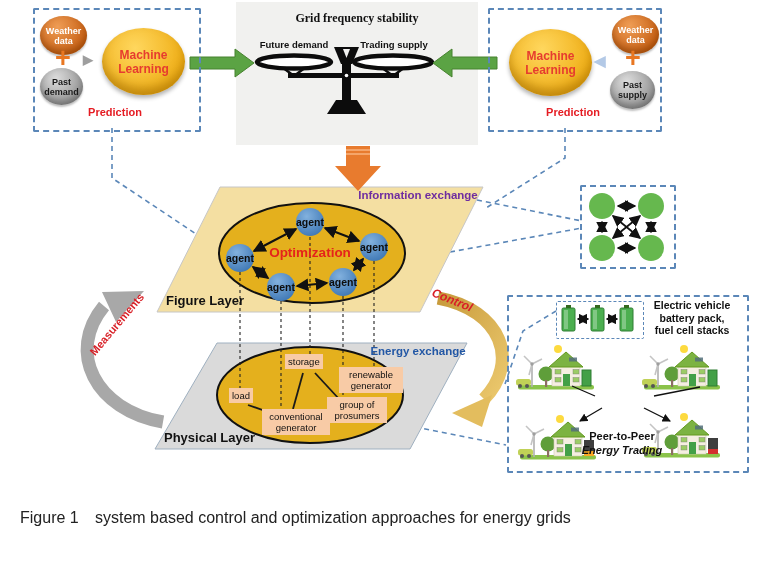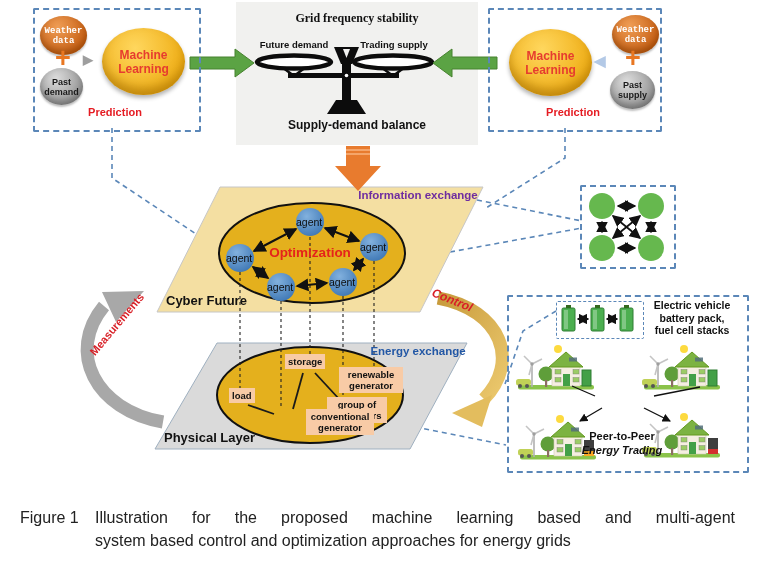--- a/index.html
+++ b/index.html
@@ -5,29 +5,29 @@
   html,body{margin:0;padding:0;background:#ffffff;}
   .stage{position:relative;width:760px;height:563px;background:#fff;overflow:hidden;
          font-family:"Liberation Sans",sans-serif;}
   svg.layer{position:absolute;left:0;top:0;z-index:1;}
   .dashedbox{position:absolute;border:2px dashed #5b87b8;border-radius:2px;z-index:2;background:transparent;}
   .graypanel{position:absolute;background:#f1f1ef;z-index:0;}
   .lbl{position:absolute;z-index:2;font-weight:bold;text-align:center;line-height:1.15;}
   .circ{position:absolute;z-index:2;border-radius:50%;display:flex;align-items:center;justify-content:center;
         text-align:center;font-weight:bold;}
   .orange-ball{background:radial-gradient(circle at 38% 28%,#ef9d55,#c45c10 78%);color:#fff;
-        box-shadow:inset 0 -4px 6px rgba(110,50,0,.45),0 2px 2px rgba(0,0,0,.25);font-family:Liberation Mono, monospace;}
+        box-shadow:inset 0 -4px 6px rgba(110,50,0,.45),0 2px 2px rgba(0,0,0,.25);}
   .gray-ball{background:radial-gradient(circle at 38% 28%,#dcdcdc,#8d8d8d 82%);color:#1a1a1a;
         box-shadow:inset 0 -4px 6px rgba(60,60,60,.4),0 2px 2px rgba(0,0,0,.25);}
   .gold-ball{background:radial-gradient(circle at 40% 30%,#ffd75e,#efad14 75%);color:#e63c2f;
         box-shadow:inset 0 -7px 10px rgba(150,100,0,.5),0 3px 4px rgba(0,0,0,.3);}
   .agent{position:absolute;z-index:2;width:28px;height:28px;border-radius:50%;
         background:radial-gradient(circle at 38% 30%,#82b1de,#3f78b5 80%);
-        display:flex;align-items:center;font-size:10.5px;font-weight:400;color:#0d0d0d;}
-  .combox{position:absolute;z-index:2;background:#f8cba6;color:#111;font-weight:bold;font-size:9.5px;
+        display:flex;align-items:center;font-size:10.5px;font-weight:700;color:#0d0d0d;}
+  .combox{position:absolute;z-index:2;background:#f8cba6;color:#111;font-weight:normal;font-size:9.5px;
         line-height:1.18;text-align:center;padding:2px 3px;}
   .caption{position:absolute;left:20px;top:506px;width:716px;z-index:2;font-size:16px;line-height:23px;color:#222;}
   .caption .tag{display:inline-block;width:75px;vertical-align:top;}
   .caption .body{display:inline-block;width:640px;}
   .caption .l1{display:block;text-align:justify;text-align-last:justify;}
   .caption .l2{display:block;text-align:left;}
 </style>
 </head>
 <body>
 
@@ -211,21 +211,20 @@
   </div>
   <div class="lbl" style="left:83px;top:53px;font-size:13px;color:#9e9e9e;">▶</div>
   <div class="circ gold-ball" style="left:102px;top:28px;width:83px;height:67px;font-size:12px;">
     <span>Machine Learning</span>
   </div>
   <div class="lbl" style="left:33px;top:106px;width:164px;font-size:11px;color:#e51c23;">Prediction</div>
 
   <div class="lbl" style="left:238px;top:12px;width:238px;font-size:12px;color:#111;font-family:Liberation Serif, serif;">Grid frequency stability</div>
   <div class="lbl" style="left:252px;top:40px;width:84px;font-size:9.5px;color:#111;">Future demand</div>
   <div class="lbl" style="left:352px;top:40px;width:84px;font-size:9.5px;color:#111;">Trading supply</div>
-  <div class="lbl" style="left:238px;top:119px;width:238px;font-size:12px;color:#111;">Supply-demand balance</div>
 
   <div class="circ gold-ball" style="left:509px;top:29px;width:83px;height:67px;font-size:12px;">
     <span>Machine Learning</span>
   </div>
   <div class="lbl" style="left:594px;top:52px;font-size:15px;color:#b3c9e6;">◀</div>
   <div class="circ orange-ball" style="left:612px;top:15px;width:47px;height:39px;font-size:9px;">
     <span>Weather data</span>
   </div>
   <div class="lbl" style="left:620px;top:45px;width:26px;height:28px;font-size:27px;line-height:26px;color:#e87722;">+</div>
   <div class="circ gray-ball" style="left:610px;top:71px;width:45px;height:38px;font-size:9px;">
@@ -243,40 +242,40 @@
     </div>
   <div class="agent" style="left:360px;top:233px;">
     <span>agent</span>
     </div>
   <div class="agent" style="left:267px;top:273px;">
     <span>agent</span>
     </div>
   <div class="agent" style="left:329px;top:268px;">
     <span>agent</span>
     </div>
-  <div class="lbl" style="left:166px;top:294px;font-size:13px;color:#111;white-space:nowrap;text-align:left;">Cyber Future</div>
+  <div class="lbl" style="left:166px;top:294px;font-size:13px;color:#111;white-space:nowrap;text-align:left;">Figure Layer</div>
 
   <div class="lbl" style="left:348px;top:345px;width:140px;font-size:11.5px;color:#2257a5;">Energy exchange</div>
   <div class="combox" style="left:285px;top:354px;">storage</div>
   <div class="combox" style="left:339px;top:367px;width:58px;">renewable generator</div>
   <div class="combox" style="left:229px;top:388px;">load</div>
   <div class="combox" style="left:327px;top:397px;width:54px;">group of prosumers</div>
-  <div class="combox" style="left:262px;top:409px;width:62px;margin-left:44px;">conventional generator</div>
+  <div class="combox" style="left:262px;top:409px;width:62px;">conventional generator</div>
   <div class="lbl" style="left:164px;top:431px;font-size:13px;color:#111;white-space:nowrap;text-align:left;">Physical Layer</div>
 
   <div class="lbl" style="left:62px;top:318px;width:110px;font-size:11px;color:#d81f26;transform:rotate(-50deg);">Measurements</div>
   <div class="lbl" style="left:421px;top:294px;width:62px;font-size:12px;font-style:italic;color:#d81f26;transform:rotate(22deg);">Control</div>
 
   <div class="lbl" style="left:642px;top:299px;width:100px;font-size:10.5px;line-height:12.5px;color:#111;">
     <span style="display:block;">Electric vehicle</span>
     <span style="display:block;">battery pack,</span>
     <span style="display:block;">fuel cell stacks</span>
   </div>
   <div class="lbl" style="left:558px;top:393px;width:128px;font-size:11px;line-height:13.5px;color:#111;">
     <span style="display:block;margin-top:37px;">Peer-to-Peer</span>
     <span style="display:block;font-style:italic;">Energy Trading</span>
   </div>
 
   <div class="caption">
-    <span class="tag">Figure 1</span><span class="body"><span class="l1">Illustration for the proposed machine learning based and multi-agent</span><span class="l2">system based control and optimization approaches for energy grids</span></span>
+    <span class="tag">Figure 1</span><span class="body"><span class="l2">system based control and optimization approaches for energy grids</span></span>
   </div>
 
 </div>
 
 </body></html>

